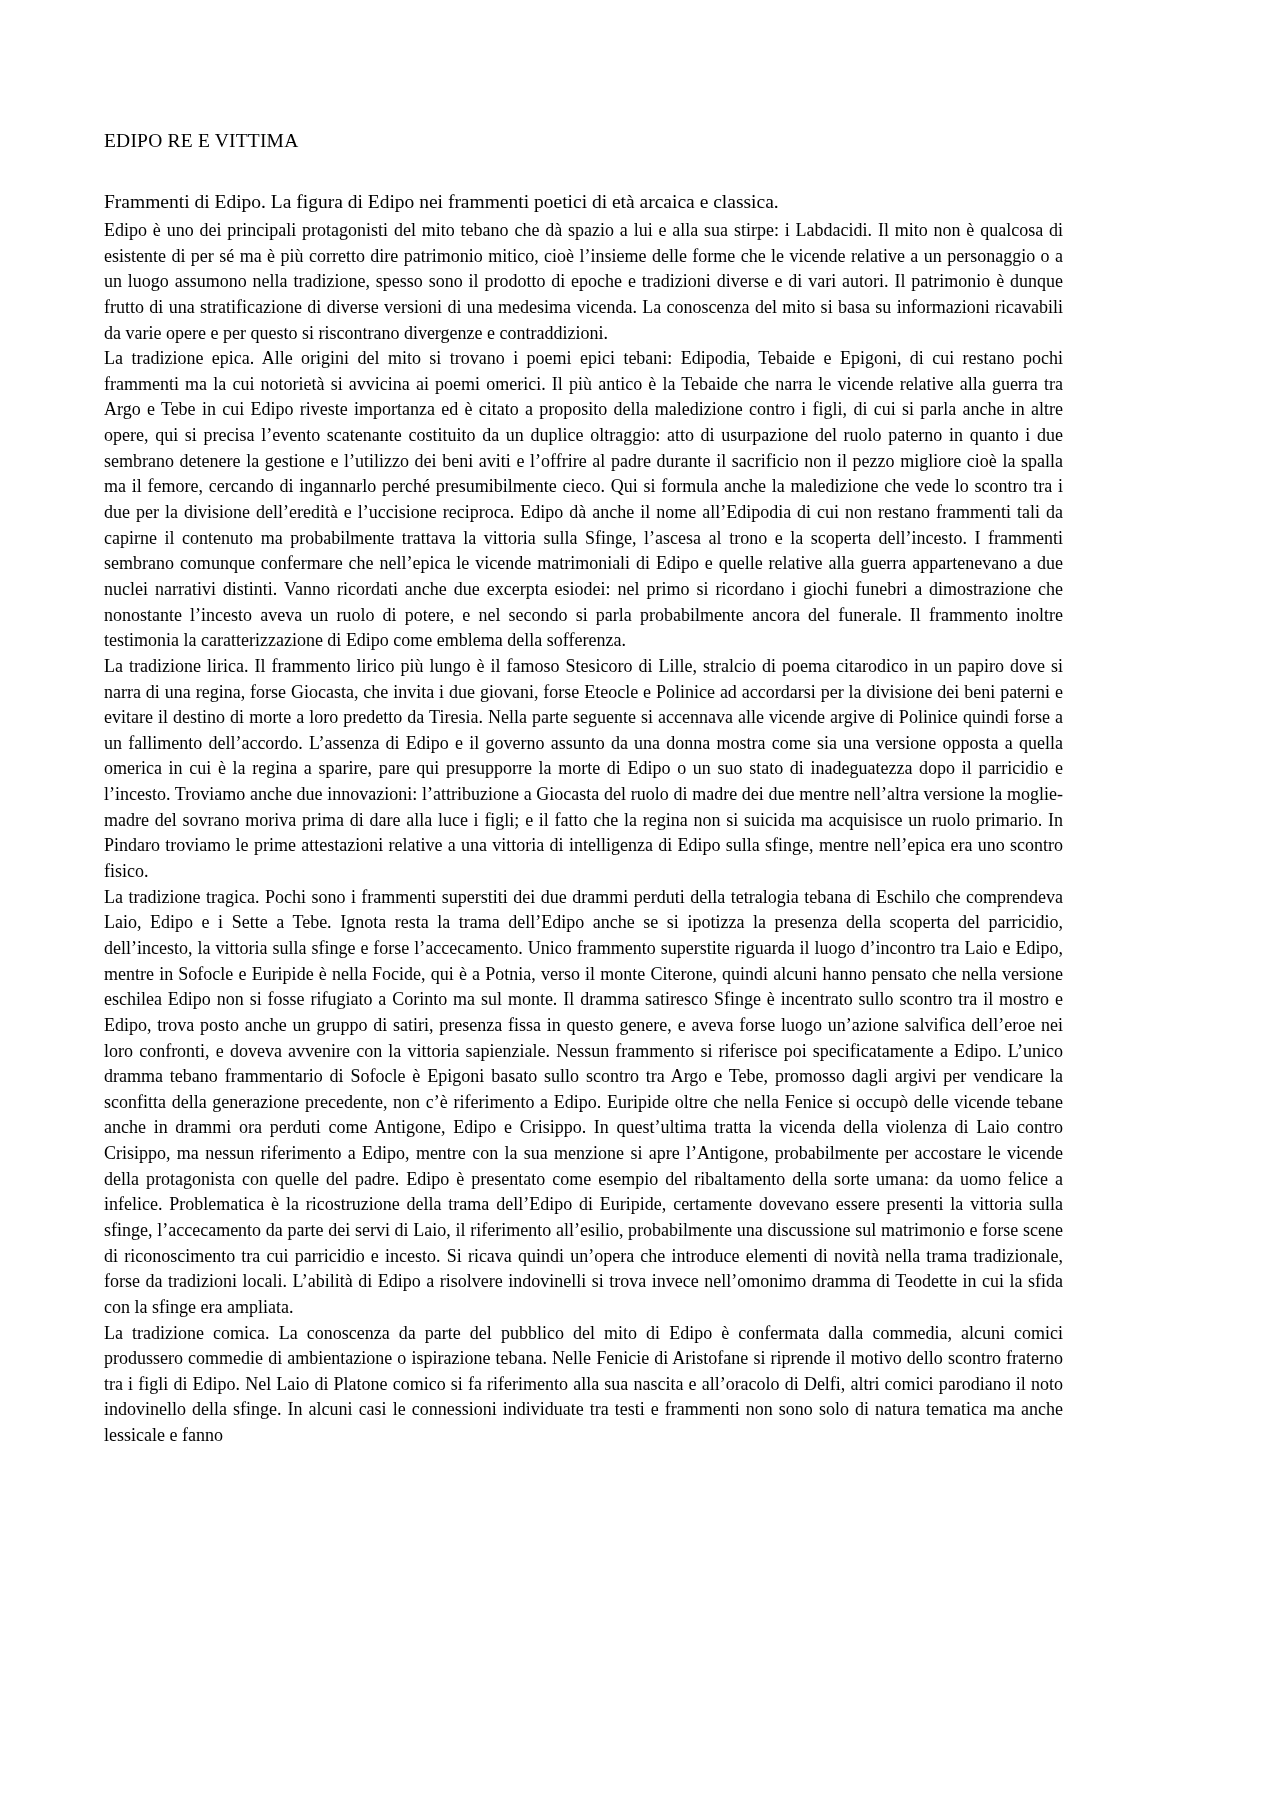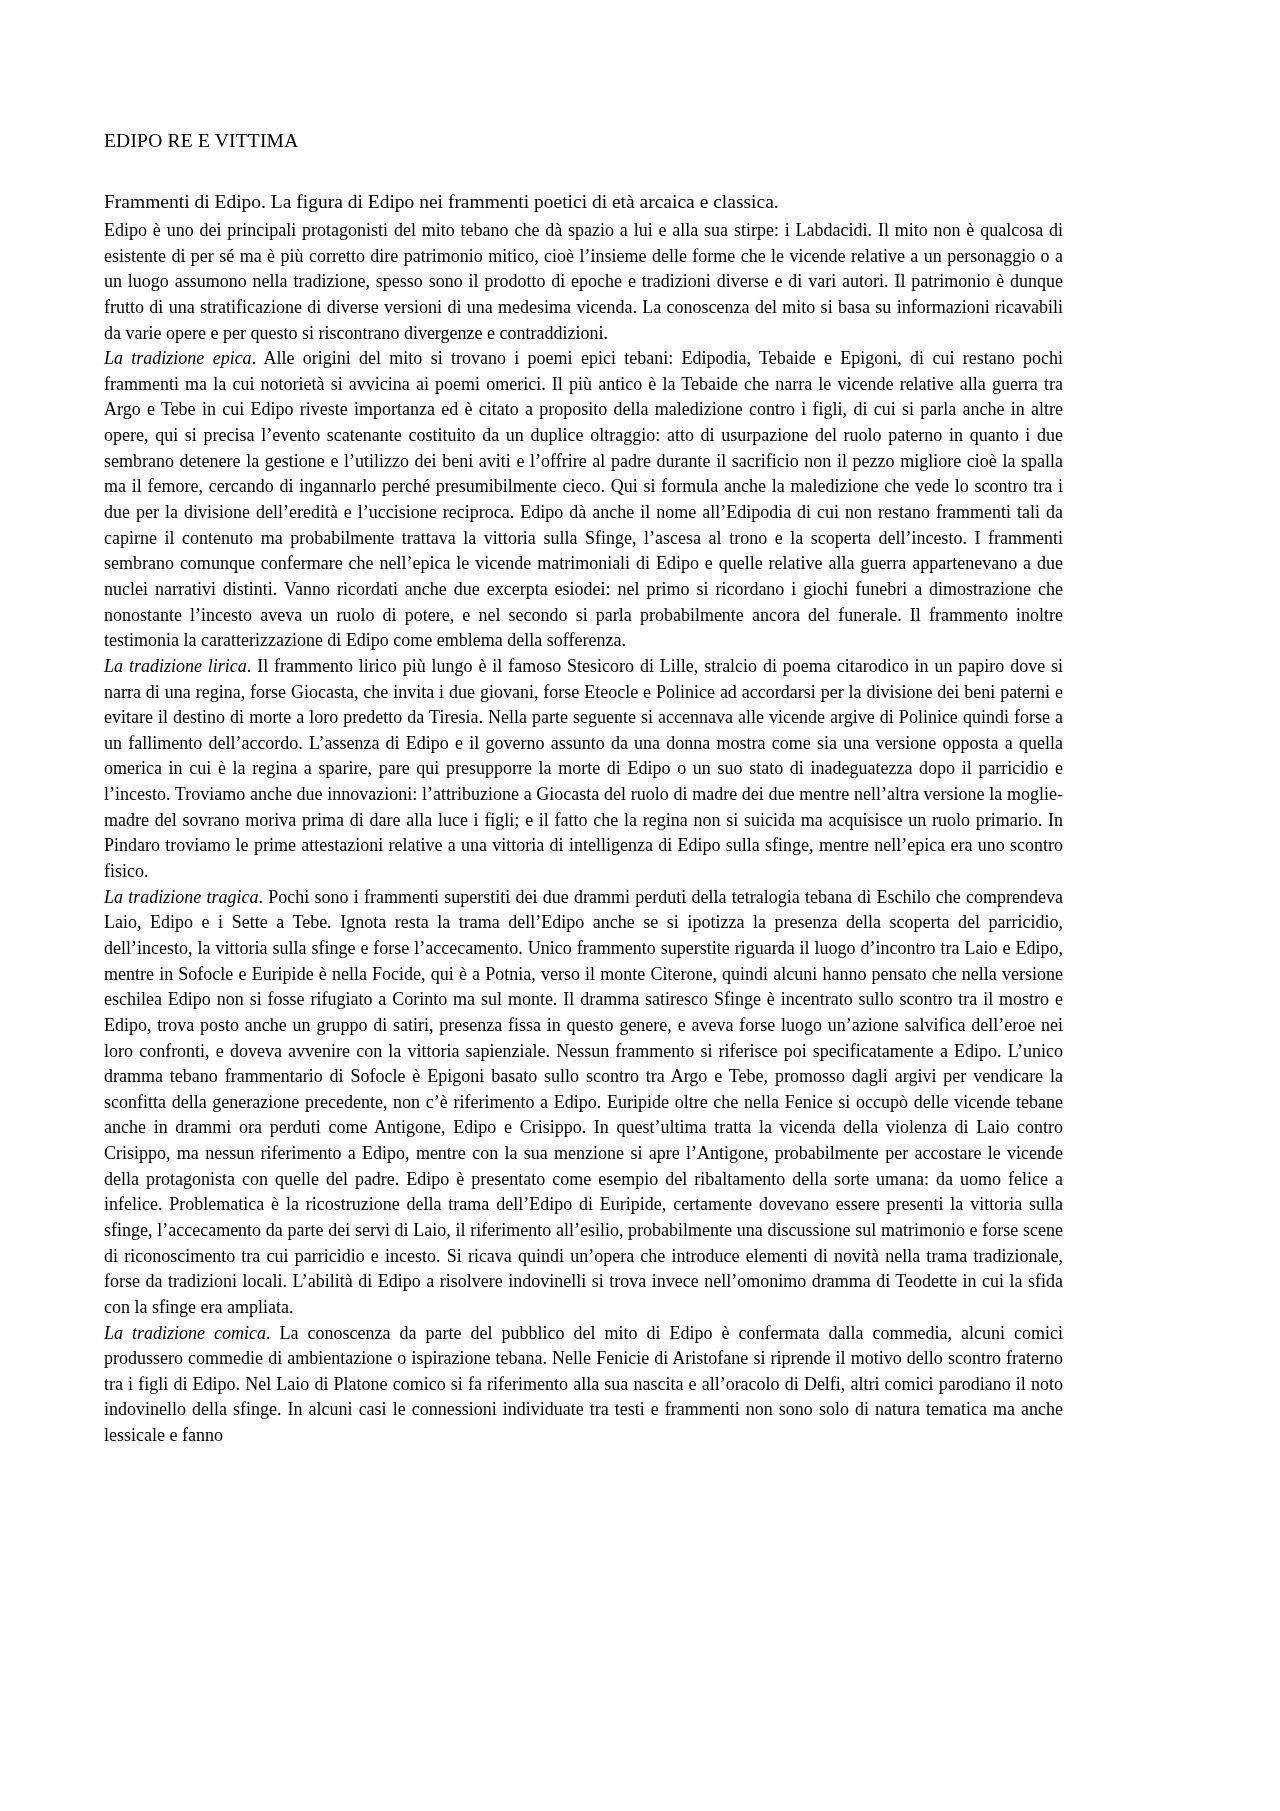--- a/index.html
+++ b/index.html
@@ -36,21 +36,20 @@
     margin: 0 0 2px 0;
   }
   p.body-par {
     font-size: 18px;
     line-height: 1.425;
     text-align: justify;
     margin: 0;
     hyphens: none;
   }
   p.body-par .lead-italic {
-    font-style: italic;
   }
   .flow > p.body-par + p.body-par {
     margin-top: 0;
   }
 </style>
 </head>
 <body>
 
 <div class="page">
 

